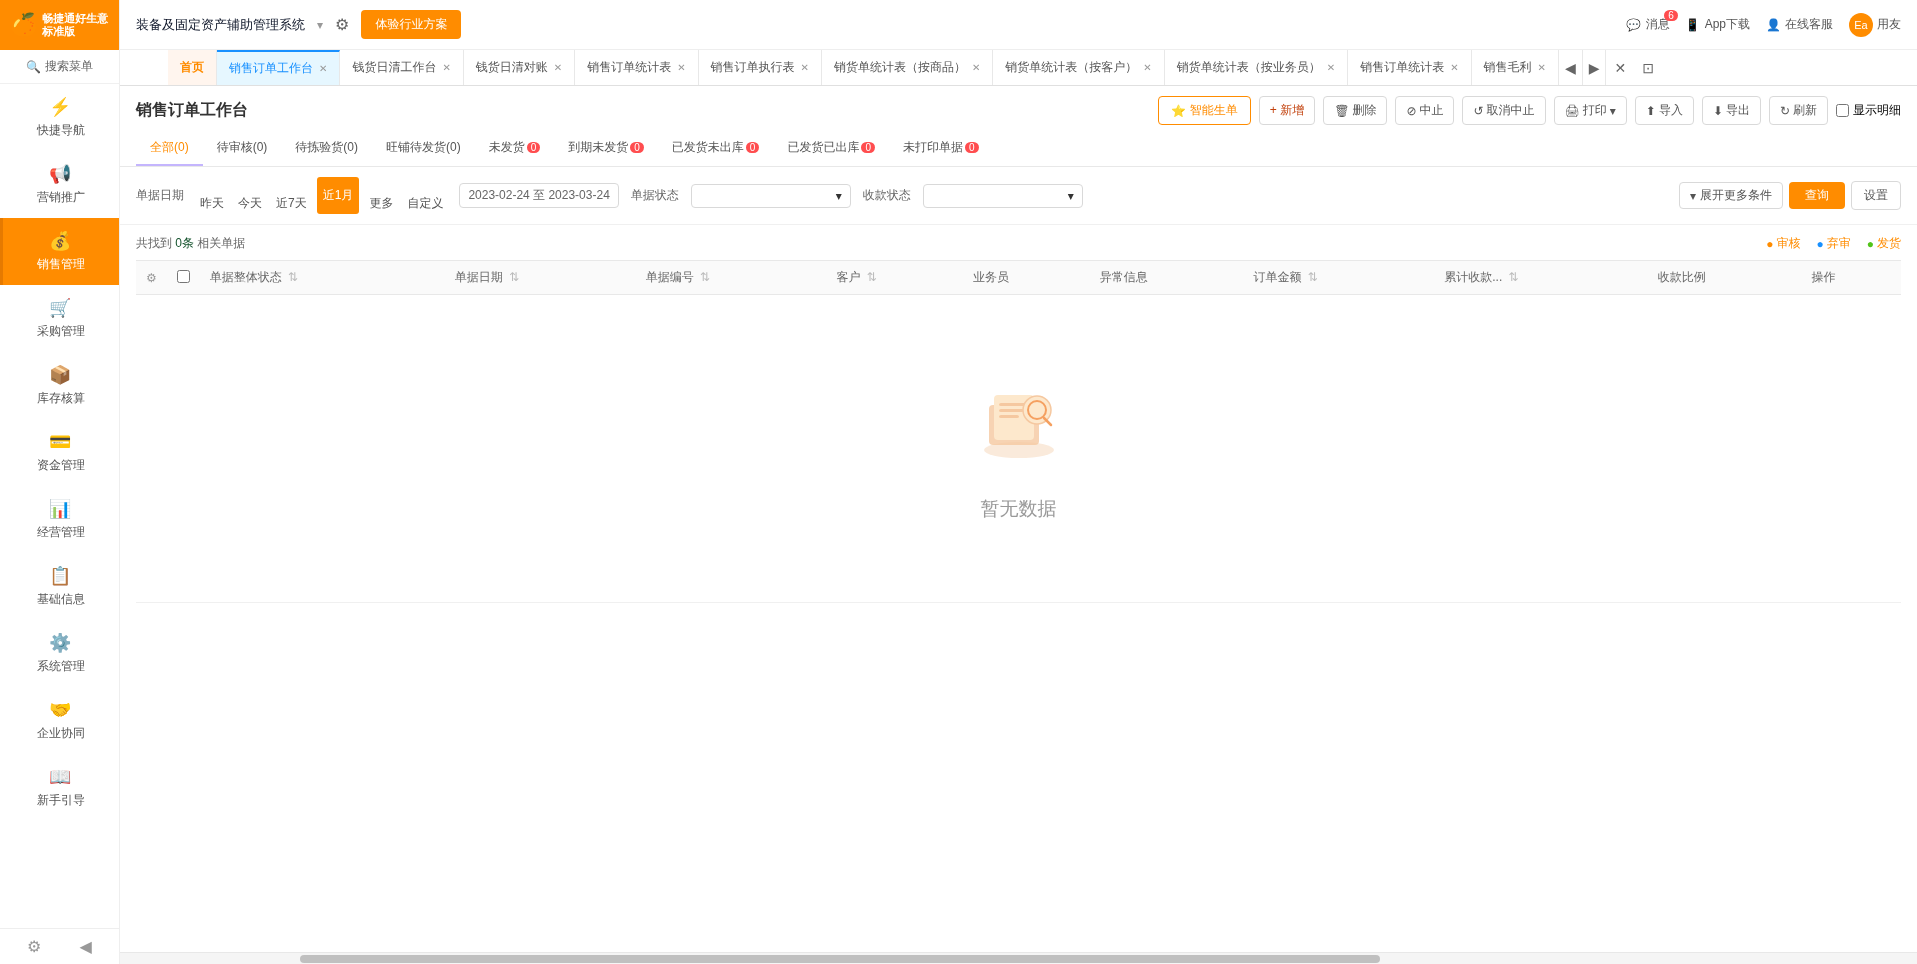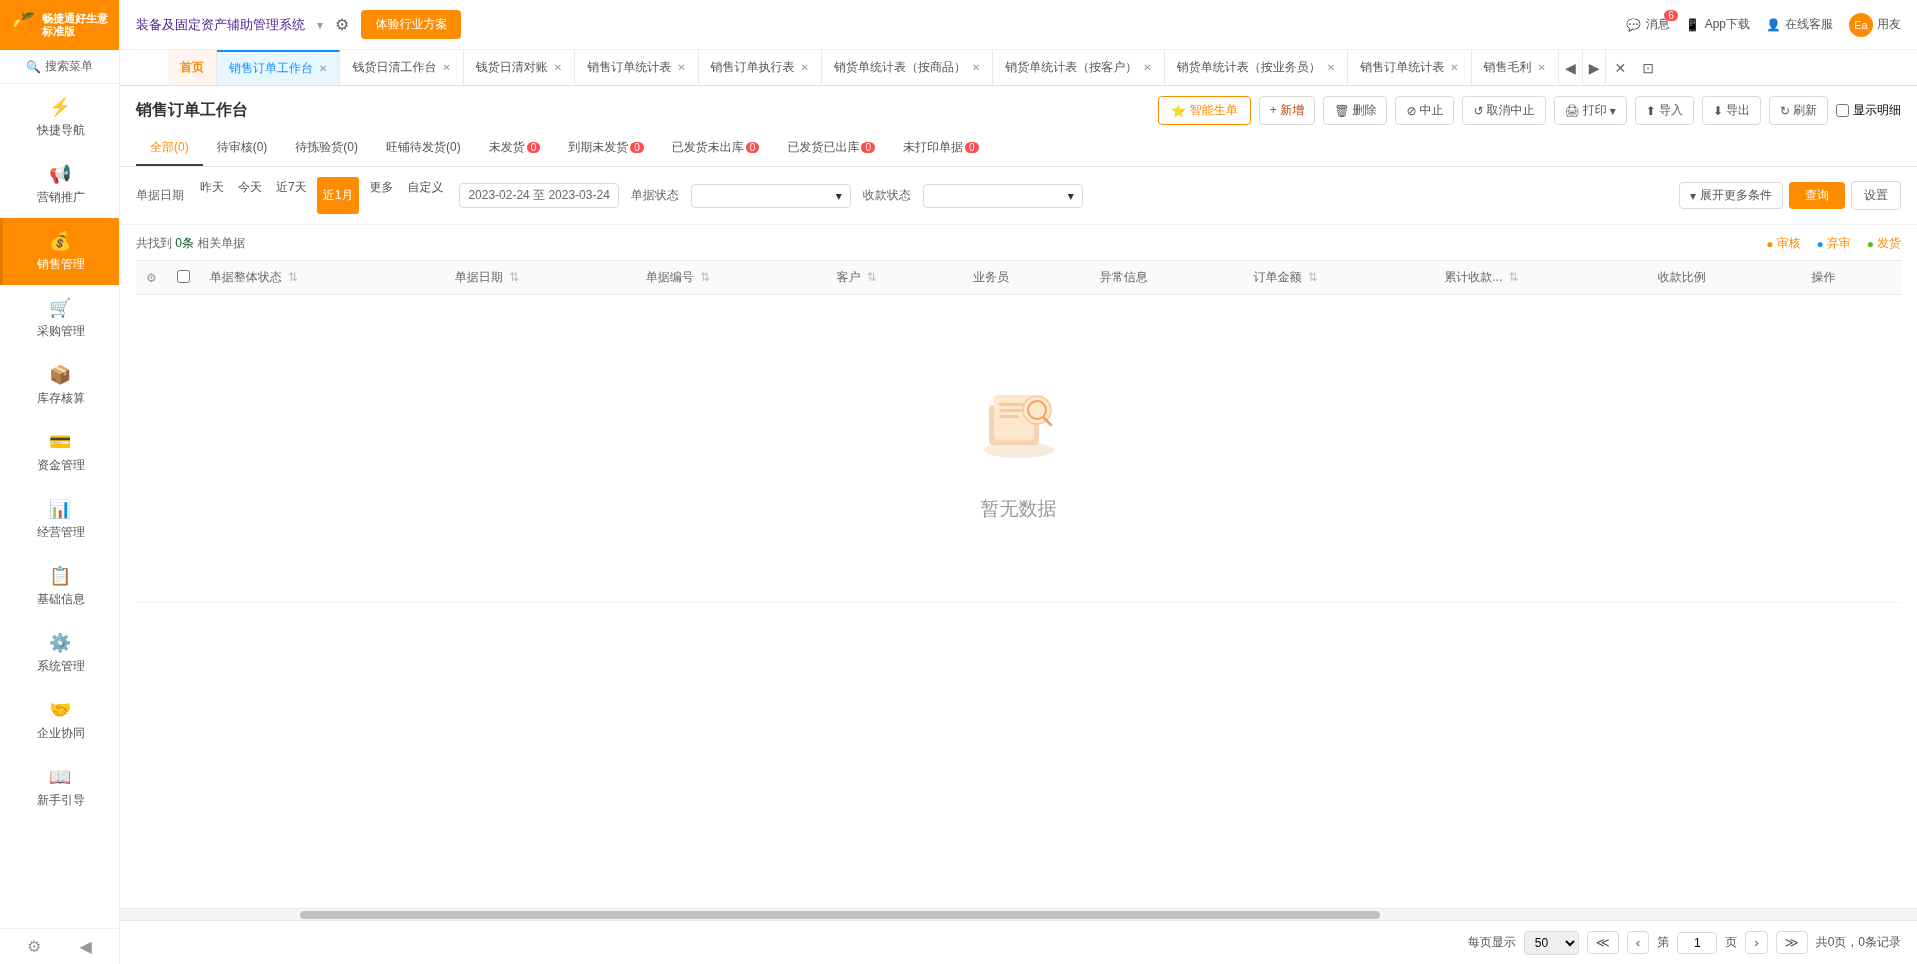--- a/index.html
+++ b/index.html
@@ -44,27 +44,27 @@
     .page-header { display: flex; align-items: center; justify-content: space-between; padding: 10px 16px 6px; background: #fff; }
     .page-title { font-size: 16px; font-weight: bold; color: #333; }
     .page-header-actions { display: flex; align-items: center; gap: 8px; }
     .btn-ai { background: #fff; border: 1px solid #ff8c00; color: #ff8c00; border-radius: 4px; padding: 5px 12px; font-size: 12px; cursor: pointer; display: flex; align-items: center; gap: 4px; }
     .btn-new { background: #fff; border: 1px solid #d9d9d9; color: #c2410c; border-radius: 4px; padding: 5px 10px; font-size: 12px; cursor: pointer; display: flex; align-items: center; gap: 3px; }
     .btn-action { background: #fff; border: 1px solid #d9d9d9; color: #555; border-radius: 4px; padding: 5px 10px; font-size: 12px; cursor: pointer; display: flex; align-items: center; gap: 3px; }
 
     
     .subtabs { display: flex; align-items: center; padding: 0 16px; background: #fff; border-bottom: 1px solid #e8e8e8; overflow-x: auto; }
     .subtab-item { padding: 8px 14px; font-size: 12px; color: #555; cursor: pointer; border-bottom: 2px solid transparent; white-space: nowrap; }
-    .subtab-item.active { color: #ff8c00; border-bottom: 2px solid #404040; }
+    .subtab-item.active { color: #ff8c00; border-bottom: 2px solid #c4b5fd; }
     .subtab-badge-red { background: #ff4d4f; color: #fff; border-radius: 8px; font-size: 10px; padding: 0 4px; margin-left: 2px; }
 
     
     .filter-row { display: flex; align-items: center; padding: 10px 16px; background: #fff; border-bottom: 1px solid #f0f0f0; gap: 12px; flex-wrap: wrap; }
     .filter-label { color: #666; font-size: 12px; white-space: nowrap; }
-    .filter-date-options { display: flex; gap: 6px; align-items: flex-start; }
+    .filter-date-options { display: flex; gap: 6px; align-items: flex-end; }
     .filter-date-btn { color: #555; font-size: 12px; cursor: pointer; padding: 2px 4px; }
     .filter-date-btn.active { background: #ff8c00; color: #fff; border-radius: 3px; padding: 10px 6px; }
     .filter-date-range { color: #666; font-size: 12px; border: 1px solid #d9d9d9; border-radius: 4px; padding: 3px 8px; background: #fff; }
     .filter-select { border: 1px solid #d9d9d9; border-radius: 4px; padding: 4px 8px; font-size: 12px; color: #333; background: #fff; min-width: 120px; display: flex; align-items: center; justify-content: space-between; cursor: pointer; }
     .btn-expand { border: 1px solid #d9d9d9; border-radius: 4px; padding: 4px 10px; font-size: 12px; color: #555; cursor: pointer; background: #fff; display: flex; align-items: center; gap: 4px; margin-left: auto; }
     .btn-query { background: #ff8c00; color: #fff; border: none; border-radius: 4px; padding: 5px 16px; font-size: 12px; cursor: pointer; }
     .btn-setting { border: 1px solid #d9d9d9; border-radius: 4px; padding: 5px 12px; font-size: 12px; color: #555; cursor: pointer; background: #fff; }
 
     
     .table-area { flex: 1; overflow: auto; padding: 0 16px 8px; background: #fff; }
@@ -156,21 +156,21 @@
 
   <div class="sidebar-bottom">
     <span class="sidebar-bottom-icon">⚙</span>
     <span class="sidebar-bottom-icon">◀</span>
   </div>
 </div>
 
 <div class="main">
 
   <div class="topbar">
-    <span style="color:#4c1d95;font-size:13px;">装备及固定资产辅助管理系统</span>
+    <span style="color:#0f172a;font-size:13px;">装备及固定资产辅助管理系统</span>
     <span style="color:#999;">▾</span>
     <span style="color:#666;font-size:16px;cursor:pointer;">⚙</span>
     <button class="topbar-solution-btn">体验行业方案</button>
     <div style="flex:1"></div>
     <div class="topbar-right">
       <div class="topbar-right-item">
         <span>💬</span>
         <span>消息</span>
         <span class="badge">6</span>
       </div>
@@ -389,31 +389,15 @@
             </td>
           </tr>
         </tbody>
       </table>
     </div>
 
     <div class="scrollbar-area">
       <div class="scrollbar-thumb"></div>
     </div>
 
-    <div class="pagination">
-      <span>每页显示</span>
-      <select class="pagination-select">
-        <option>50</option>
-        <option>100</option>
-        <option>200</option>
-      </select>
-      <button class="pagination-btn">≪</button>
-      <button class="pagination-btn">‹</button>
-      <span>第</span>
-      <input class="pagination-input" value="1" style="">
-      <span>页</span>
-      <button class="pagination-btn">›</button>
-      <button class="pagination-btn">≫</button>
-      <span>共0页，0条记录</span>
-    </div>
 
   </div>
 </div>
 
 </body></html>

